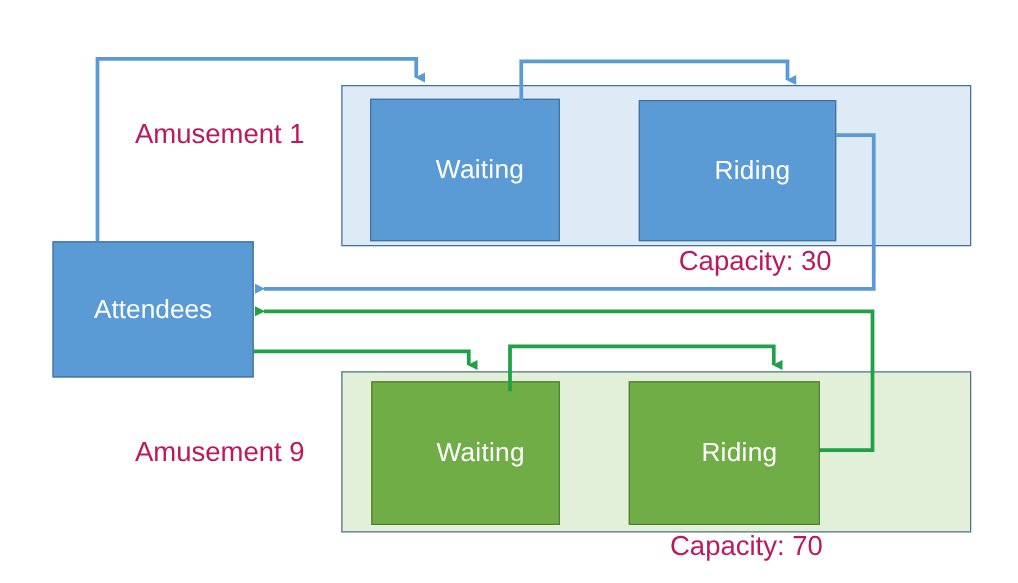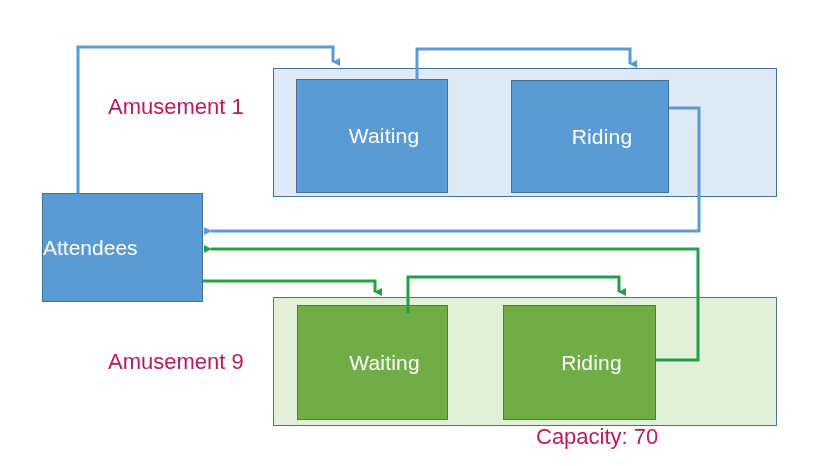--- a/index.html
+++ b/index.html
@@ -73,21 +73,21 @@
     position: absolute;
     left: 42px;
     top: 193px;
     width: 161px;
     height: 109px;
     box-sizing: border-box;
     background: #5B9BD5;
     border: 1.5px solid #41719C;
     display: flex;
     align-items: center;
-    justify-content: flex-start;
+    justify-content: center;
     color: #ffffff;
     font-size: 21px;
   }
 
   .label {
     position: absolute;
     color: #be185d;
     font-size: 22px;
     white-space: nowrap;
   }
@@ -122,20 +122,21 @@
   </div>
 
   <div class="attendees-box">
     <span>Attendees</span>
   </div>
 
   <div class="label label-amusement1">Amusement 1</div>
 
   <div class="label label-amusement2">Amusement 9</div>
 
+  <div class="label label-capacity1">Capacity: 30</div>
 
   <div class="label label-capacity2">Capacity: 70</div>
 
   <svg class="arrow-layer" viewBox="0 0 814 466">
     <defs>
       <marker id="arrow-blue-down" markerWidth="10" markerHeight="10" refX="5" refY="8" orient="auto" markerUnits="userSpaceOnUse">
         <path d="M1,1 L5,9 L9,1 z" fill="#5B9BD5"></path>
       </marker>
       <marker id="arrow-blue-left" markerWidth="10" markerHeight="10" refX="2" refY="5" orient="auto" markerUnits="userSpaceOnUse">
         <path d="M1,5 L9,1 L9,9 z" fill="#5B9BD5"></path>

